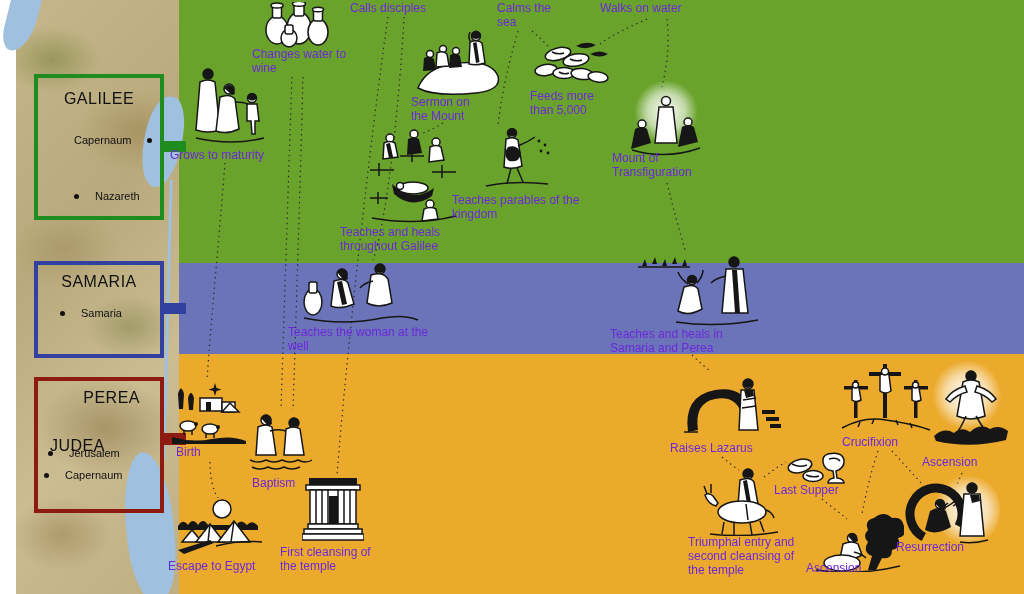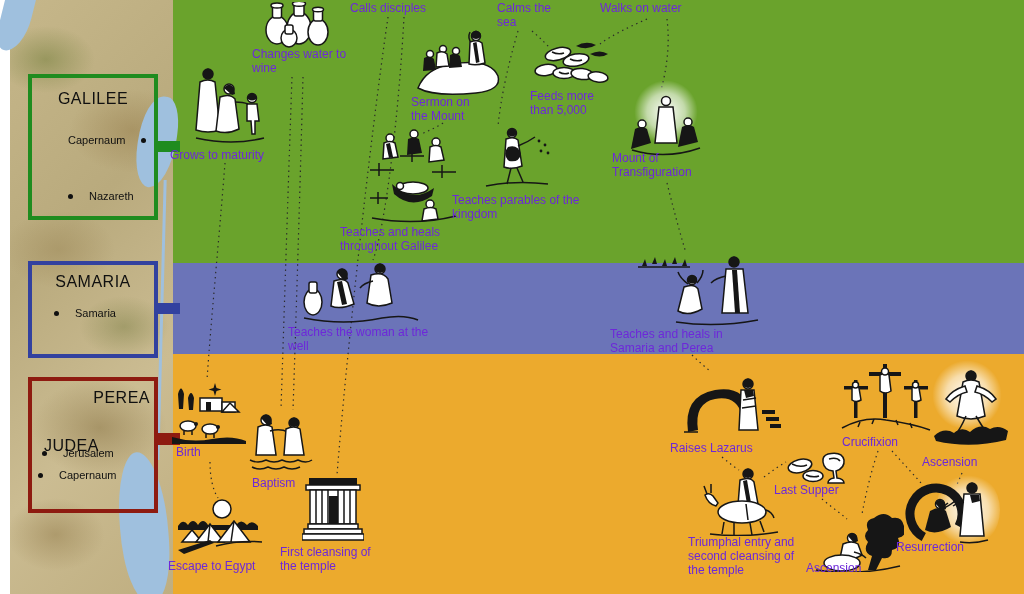--- a/index.html
+++ b/index.html
@@ -8,21 +8,21 @@
   #stage { position:relative; width:1024px; height:594px; background:#fff; overflow:hidden; }
 
   
   .band { position:absolute; left:163px; width:861px; }
   #band-galilee { top:0; height:263px; background:#6aa32c; }
   #band-samaria { top:263px; height:91px; background:#6b74b8; }
   #band-judea   { top:354px; height:240px; background:#ecaa2d; }
 
   
   #map {
-    position:absolute; left:10px; top:0; width:163px; height:594px;
+    position:absolute; left:16px; top:0; width:163px; height:594px;
     background:
       radial-gradient(70px 48px at 22% 10%, rgba(118,128,62,.55), transparent 70%),
       radial-gradient(90px 60px at 75% 22%, rgba(146,120,70,.45), transparent 70%),
       radial-gradient(80px 55px at 30% 42%, rgba(160,140,92,.55), transparent 70%),
       radial-gradient(64px 44px at 70% 55%, rgba(120,124,66,.45), transparent 70%),
       radial-gradient(96px 70px at 55% 72%, rgba(132,110,62,.5), transparent 70%),
       radial-gradient(70px 52px at 28% 90%, rgba(152,130,82,.55), transparent 70%),
       linear-gradient(135deg,#c6b78a,#b9aa7d 38%,#cbbc92 68%,#bfae80);
   }
   .water { position:absolute; background:#9fc0de; }
@@ -88,21 +88,21 @@
 
     <div id="samaria-box" class="region-box">
       <div class="region-title" style="top:8px;">SAMARIA</div>
       <div class="city" style="left:22px; top:42px;">
         <span class="dot"></span>
           <span>Samaria</span>
       </div>
     </div>
 
     <div id="judea-box" class="region-box">
-      <div class="region-title" style="top:8px; text-align:right; padding-right:4px;">PEREA</div>
+      <div class="region-title" style="top:8px; text-align:right; padding-right:20px;">PEREA</div>
       <div class="region-title" style="top:40px; text-align:left; padding-left:12px;margin-top:16px;">JUDEA</div>
       <div class="city" style="left:10px; top:66px;">
         <span class="dot"></span>
           <span>Jerusalem</span>
       </div>
       <div class="city" style="left:6px; top:88px;">
         <span class="dot"></span>
           <span>Capernaum</span>
       </div>
     </div>

